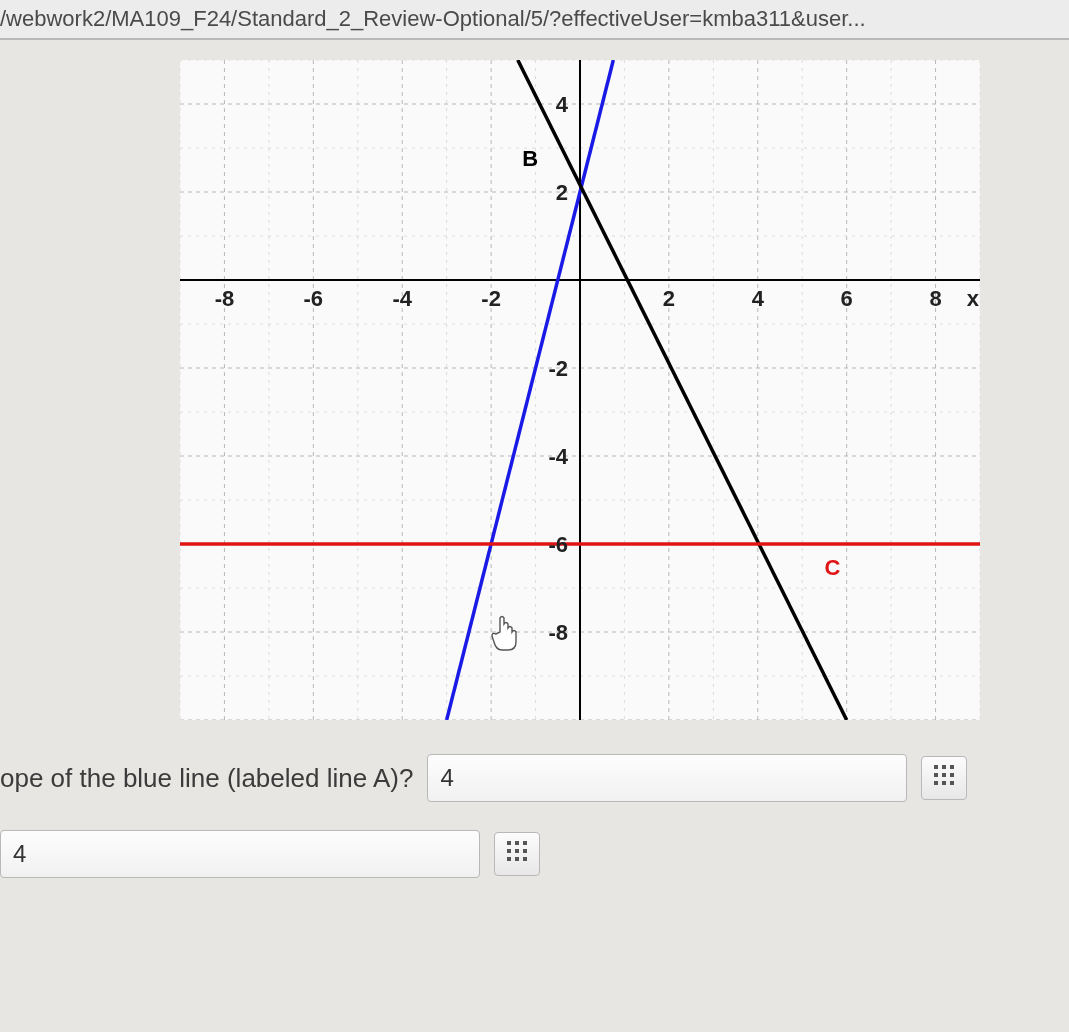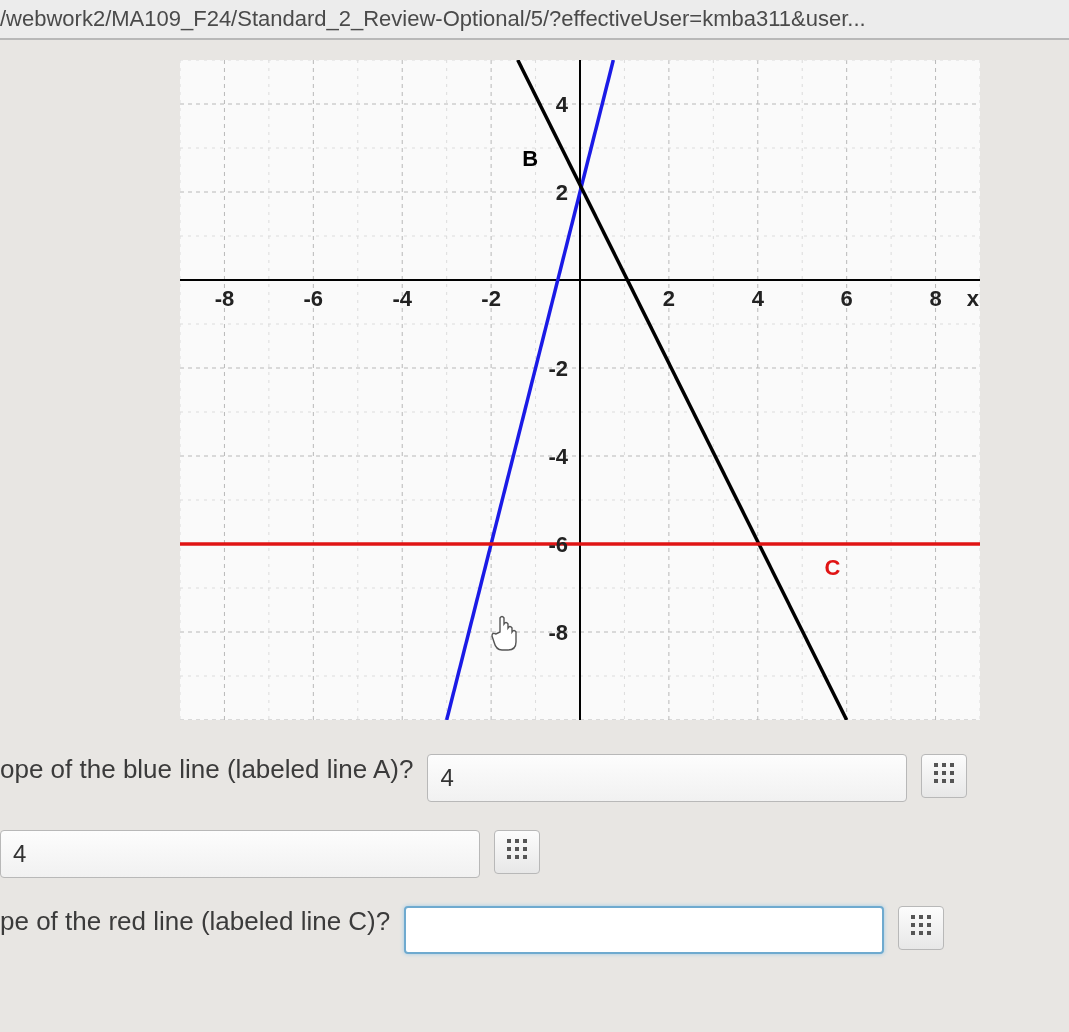--- a/index.html
+++ b/index.html
@@ -30,20 +30,21 @@
     height: 660px;
     border: none;
   }
   .questions {
     padding: 0 40px 0 0;
     font-size: 26px;
     color: #3b3b3b;
   }
   .qrow {
     display: flex;
+    align-items: center;
     margin-bottom: 28px;
     gap: 14px;
   }
   .qrow .qlabel { white-space: nowrap; }
   .answer-input {
     flex: 0 0 auto;
     width: 480px;
     height: 48px;
     font-size: 24px;
     padding: 6px 12px;
@@ -195,35 +196,14 @@
               <rect x="18" y="10" width="4" height="4"></rect>
           <rect x="2" y="18" width="4" height="4"></rect>
               <rect x="10" y="18" width="4" height="4"></rect>
               <rect x="18" y="18" width="4" height="4"></rect>
         </g>
           </svg>
       </span>
     </div>
   </div>
 
-  <div class="qrow">
-    <span class="qlabel">pe of the red line (labeled line C)?</span>
-    <input class="answer-input focused" type="text" value="" style="">
-    <div class="keypad-btn">
-      <span>
-        <svg viewBox="0 0 24 24">
-            <g fill="#555">
-          <rect x="2" y="2" width="4" height="4"></rect>
-              <rect x="10" y="2" width="4" height="4"></rect>
-              <rect x="18" y="2" width="4" height="4"></rect>
-          <rect x="2" y="10" width="4" height="4"></rect>
-              <rect x="10" y="10" width="4" height="4"></rect>
-              <rect x="18" y="10" width="4" height="4"></rect>
-          <rect x="2" y="18" width="4" height="4"></rect>
-              <rect x="10" y="18" width="4" height="4"></rect>
-              <rect x="18" y="18" width="4" height="4"></rect>
-        </g>
-          </svg>
-      </span>
-    </div>
-  </div>
 
 </div>
 
 </body></html>

